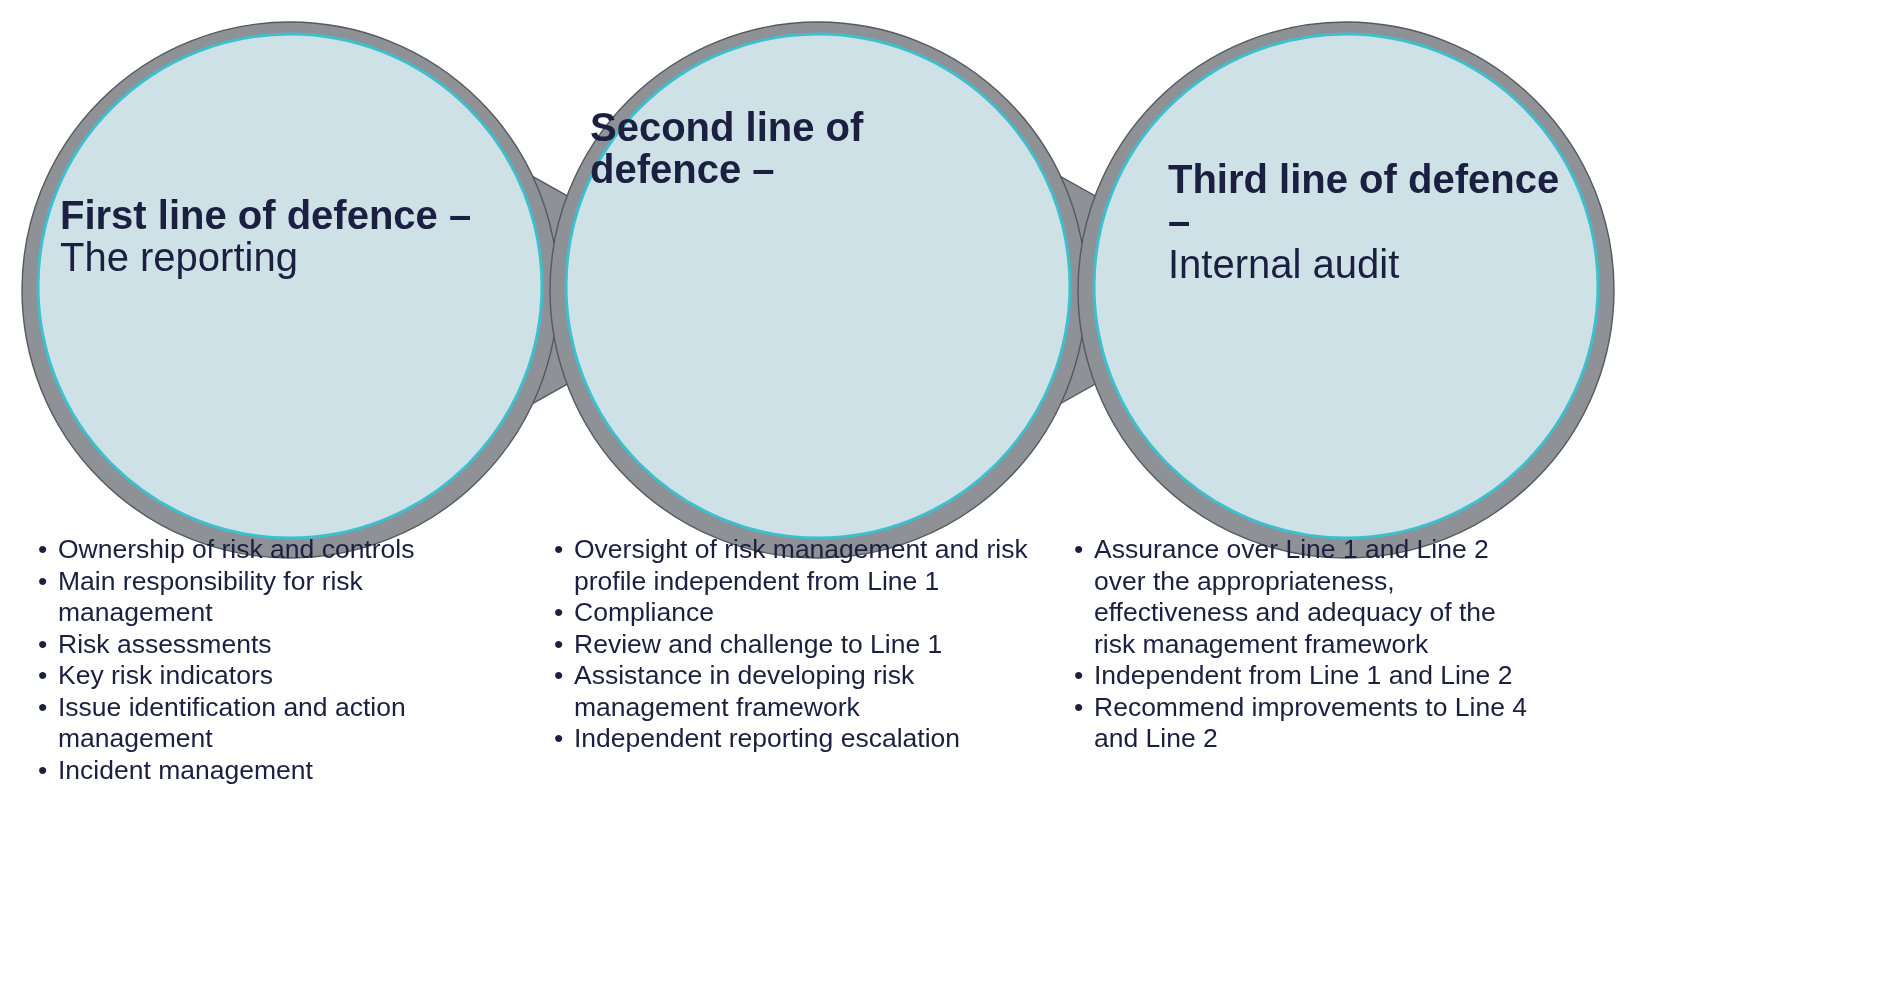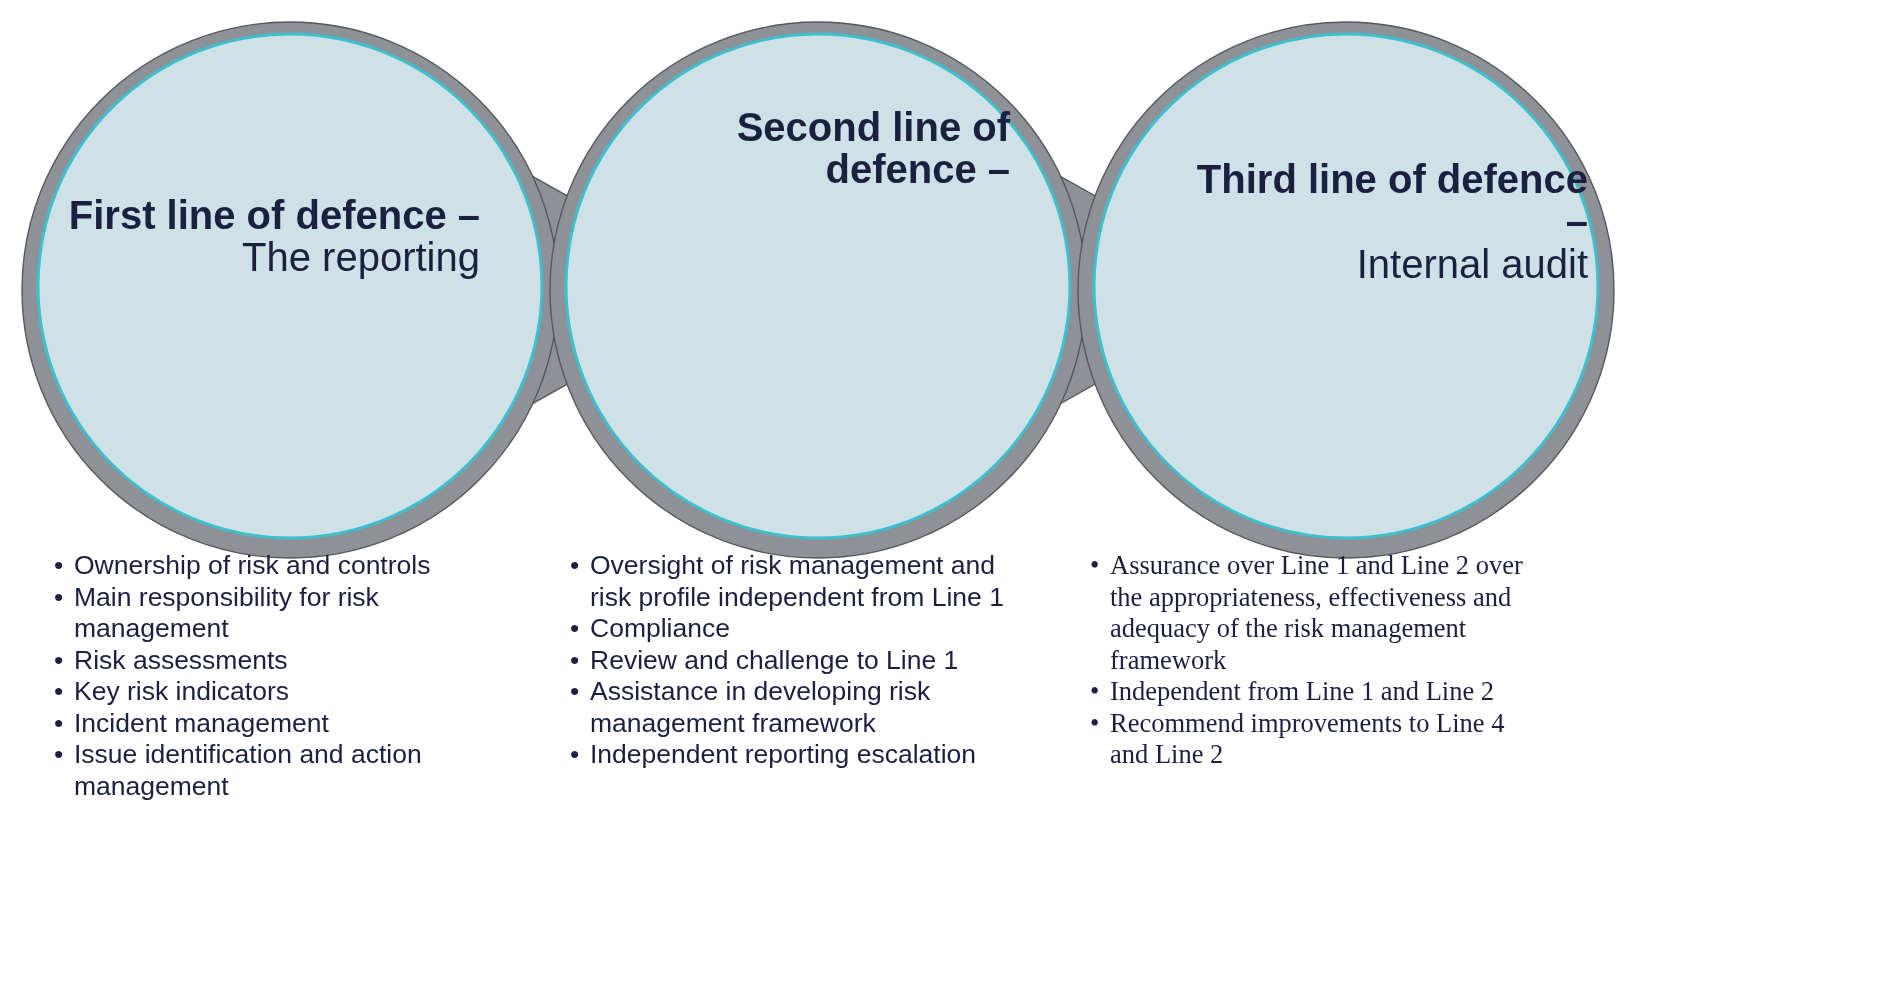--- a/index.html
+++ b/index.html
@@ -27,21 +27,21 @@
     position: absolute;
     left: 0;
     top: 0;
     width: 1880px;
     height: 1000px;
   }
 
   
   .circle-label {
     position: absolute;
-    text-align: right;
+    text-align: left;
     line-height: 1.06;
     color: #1b2040;
     z-index: 5;
     pointer-events: none;
   }
   .circle-label .bold {
     font-weight: 700;
   }
   .circle-label .light {
     font-weight: 400;
@@ -69,24 +69,24 @@
   
   .bullet-column {
     position: absolute;
     z-index: 6;
     font-size: 26.5px;
     line-height: 1.19;
     color: #1b2040;
   }
   #bullets-1 { left: 36px;   top: 534px; width: 470px; }
   #bullets-2 { left: 552px;  top: 534px; width: 480px; }
-  #bullets-3 { left: 1072px; top: 534px; width: 470px; font-family: Liberation Serif, serif; }
+  #bullets-3 { left: 1072px; top: 534px; width: 470px; }
 
   .bullet-column ul {
-    margin: 16px;
+    margin: 0;
     padding: 0;
     list-style: none;
   }
   .bullet-column li {
     position: relative;
     padding-left: 22px;
     margin: 0 0 0 0;
   }
   .bullet-column li::before {
     content: "\2022";
@@ -142,22 +142,22 @@
     <div class="bold">Third line of defence –</div>
     <div class="light">Internal audit</div>
   </div>
 
   <div class="bullet-column" id="bullets-1">
     <ul>
         <li>Ownership of risk and controls</li>
         <li>Main responsibility for risk management</li>
         <li>Risk assessments</li>
         <li>Key risk indicators</li>
+        <li>Issue identification and action management</li>
         <li>Incident management</li>
-        <li>Issue identification and action management</li>
       </ul>
   </div>
 
   <div class="bullet-column" id="bullets-2">
     <ul>
         <li>Oversight of risk management and risk profile independent from Line 1</li>
         <li>Compliance</li>
         <li>Review and challenge to Line 1</li>
         <li>Assistance in developing risk management framework</li>
         <li>Independent reporting escalation</li>

